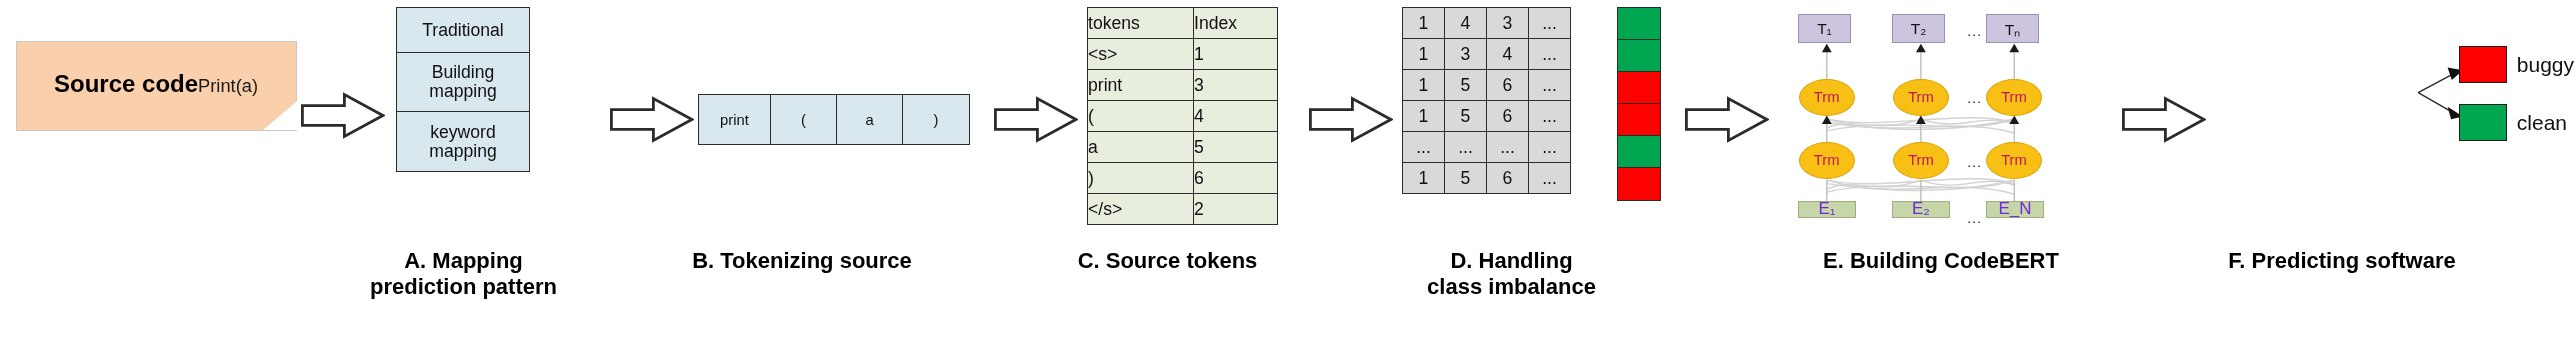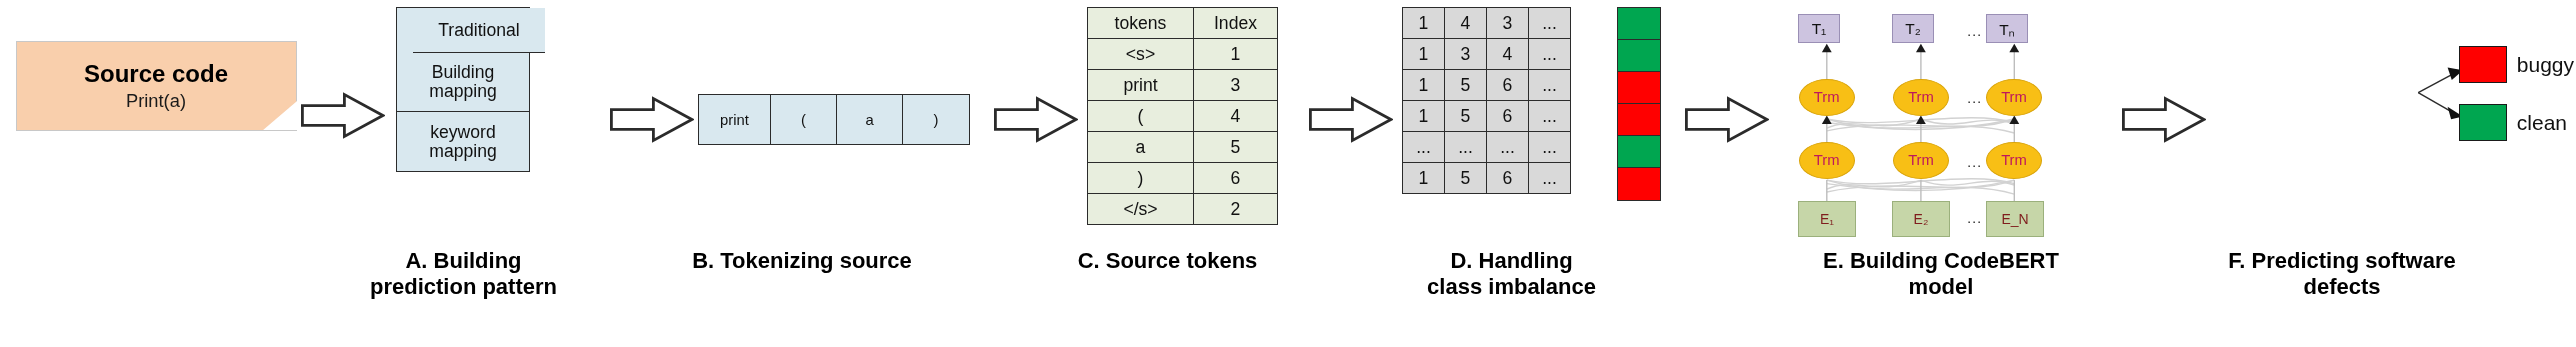--- a/index.html
+++ b/index.html
@@ -22,21 +22,21 @@
   .abs { position: absolute; }
 
   
   #source-note {
     left: 15.5px; top: 41px;
     width: 281px; height: 90px;
     background: #f9cfac;
     border: 1.4px solid #c8c8c8;
     box-sizing: border-box;
     display: flex;
-    flex-direction: column;
+    flex-direction: row;
     align-items: center;
     justify-content: center;
   }
   #source-note .title {
     font-size: 24px;
     font-weight: bold;
     color: #000;
     line-height: 1.1;
     margin-bottom: 4.2px;
   }
@@ -115,21 +115,21 @@
     left: 1087px; top: 7px;
     border-collapse: collapse;
     background: #e8eede;
   }
   #sectionC td, #sectionC th {
     border: 1.4px solid #2b2b2b;
     background: #e8eede;
     font-size: 17.6px;
     font-weight: normal;
     color: #111;
-    text-align: center;
+    text-align: left;
     padding: 0;
     height: 30px;
     line-height: 30px;
   }
   #sectionC .col-tok { width: 105px; }
   #sectionC .col-idx { width: 83px; }
 
   
   #sectionD {
     left: 1402px; top: 7px;
@@ -156,34 +156,34 @@
   #labelstrip .lab {
     height: 32px;
     border-bottom: 1.4px solid #2b2b2b;
     box-sizing: border-box;
   }
   #labelstrip .lab:last-child { border-bottom: none; }
 
   
   #sectionE { left: 1798px; top: 9.8px; width: 309px; height: 211px; }
   .node-T {
-    width: 42px; height: 29.5px;
+    width: 53px; height: 29.5px;
     background: #cdc4e0;
     border: 1.1px solid #9a8fb5;
     box-sizing: border-box;
     display: flex; align-items: center; justify-content: center;
     font-size: 15.5px; color: #111;
   }
   .node-E {
-    width: 58px; height: 36px;
+    width: 58px; height: 17px;
     background: #c6d6a8;
     border: 1.1px solid #9bb07c;
     box-sizing: border-box;
     display: flex; align-items: center; justify-content: center;
-    font-size: 14px; color: #7f1d1d;
+    font-size: 17px; color: #6d28d9;
   }
   .node-Trm {
     width: 56px; height: 37px;
     background: #f8bf15;
     border: 1.1px solid #d9a40c;
     border-radius: 50%;
     box-sizing: border-box;
     display: flex; align-items: center; justify-content: center;
     font-size: 14.8px; color: #be185d;
   }
@@ -233,26 +233,26 @@
   <div class="abs fold2"></div>
   <div class="abs fold"></div>
 
   <div class="abs arrow" style="left:301px; top:90px;">
     <svg width="84" height="51" viewBox="0 0 120 72">
       <polygon points="2,22 62,22 62,6 117,36 62,66 62,50 2,50" fill="#ffffff" stroke="#2b2b2b" stroke-width="4"></polygon>
     </svg>
   </div>
 
   <div class="abs" id="sectionA">
-    <div class="cellbox" style="height:45px;margin-left:16px;">Traditional</div>
+    <div class="cellbox" style="height:45px;">Traditional</div>
     <div class="cellbox" style="height:59px;">Building mapping</div>
     <div class="cellbox" style="height:59px;">keyword mapping</div>
   </div>
   <div class="abs caption" style="left:302px; top:248px; width:323px;">
-    <div>A. Building</div>
+    <div>A. Mapping</div>
     <div>prediction pattern</div>
   </div>
 
   <div class="abs arrow" style="left:610px; top:94px;">
     <svg width="84" height="51" viewBox="0 0 120 72">
       <polygon points="2,22 62,22 62,6 117,36 62,66 62,50 2,50" fill="#ffffff" stroke="#2b2b2b" stroke-width="4"></polygon>
     </svg>
   </div>
 
   <div class="abs" id="sectionB">
@@ -432,21 +432,20 @@
     <div class="abs node-Trm" style="left:188px; top:132px;">Trm</div>
 
     <div class="abs node-E" style="left:0px;   top:191px;">E₁</div>
     <div class="abs node-E" style="left:94px; top:191px;">E₂</div>
     <div class="abs elip-dots" style="left:169px; top:199px;">...</div>
     <div class="abs node-E" style="left:188px; top:191px;">E_N</div>
   </div>
 
   <div class="abs caption" style="left:1758px; top:248px; width:366px;">
     <div>E.  Building CodeBERT</div>
-    <div>model</div>
   </div>
 
   <div class="abs arrow" style="left:2122px; top:94px;">
     <svg width="84" height="51" viewBox="0 0 120 72">
       <polygon points="2,22 62,22 62,6 117,36 62,66 62,50 2,50" fill="#ffffff" stroke="#2b2b2b" stroke-width="4"></polygon>
     </svg>
   </div>
 
 
   <svg class="abs" style="left:2414px; top:56px;" width="91" height="74" viewBox="0 0 130 105">
@@ -464,17 +463,16 @@
     <div class="swatch" style="background: rgb(255, 0, 0);"></div>
     <div class="outcome-label">buggy</div>
   </div>
   <div class="abs outcome" style="left:2459px; top:104px;text-align:right;">
     <div class="swatch" style="background: rgb(0, 166, 80);"></div>
     <div class="outcome-label">clean</div>
   </div>
 
   <div class="abs caption" style="left:2152px; top:248px; width:380px;">
     <div>F.  Predicting software</div>
-    <div>defects</div>
   </div>
 
 </div>
 
 
 </body></html>

